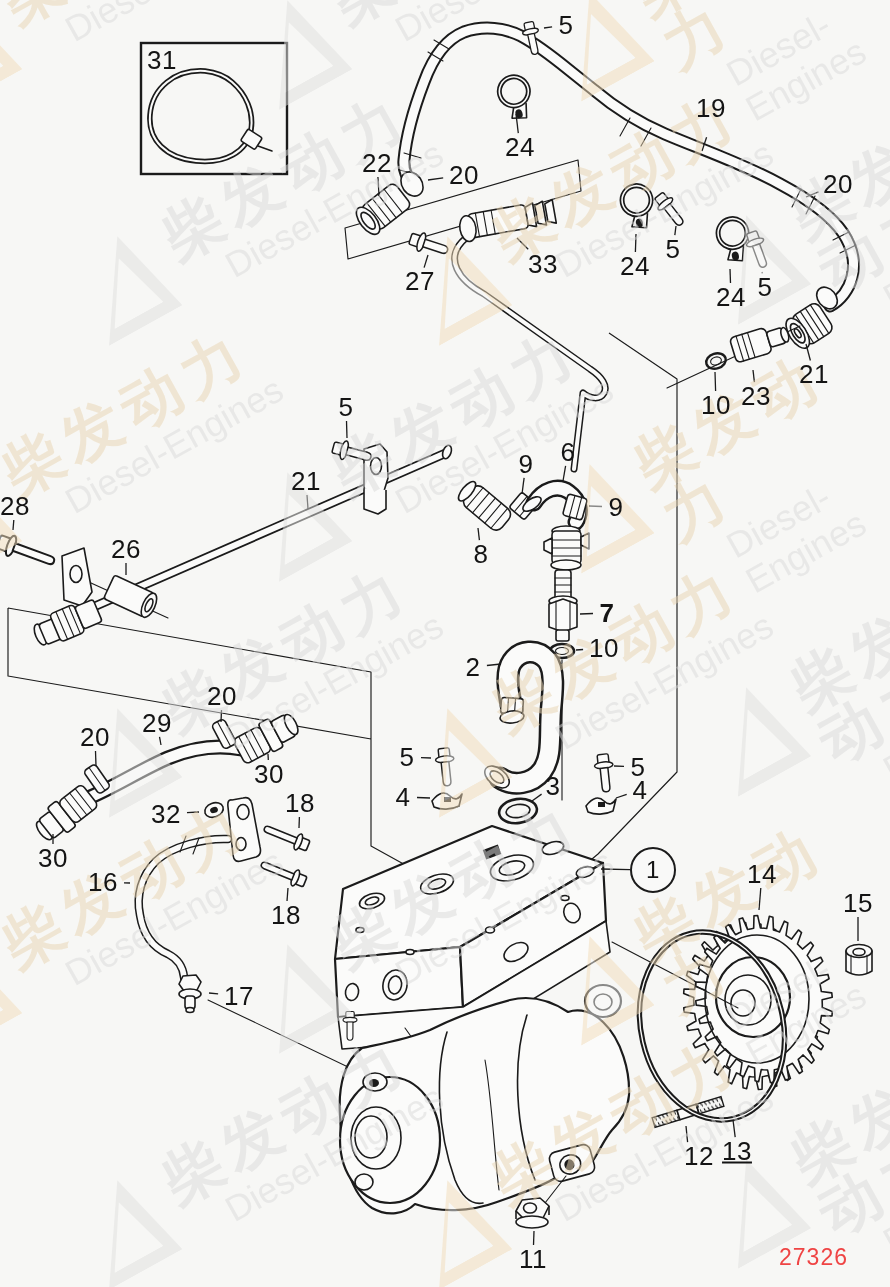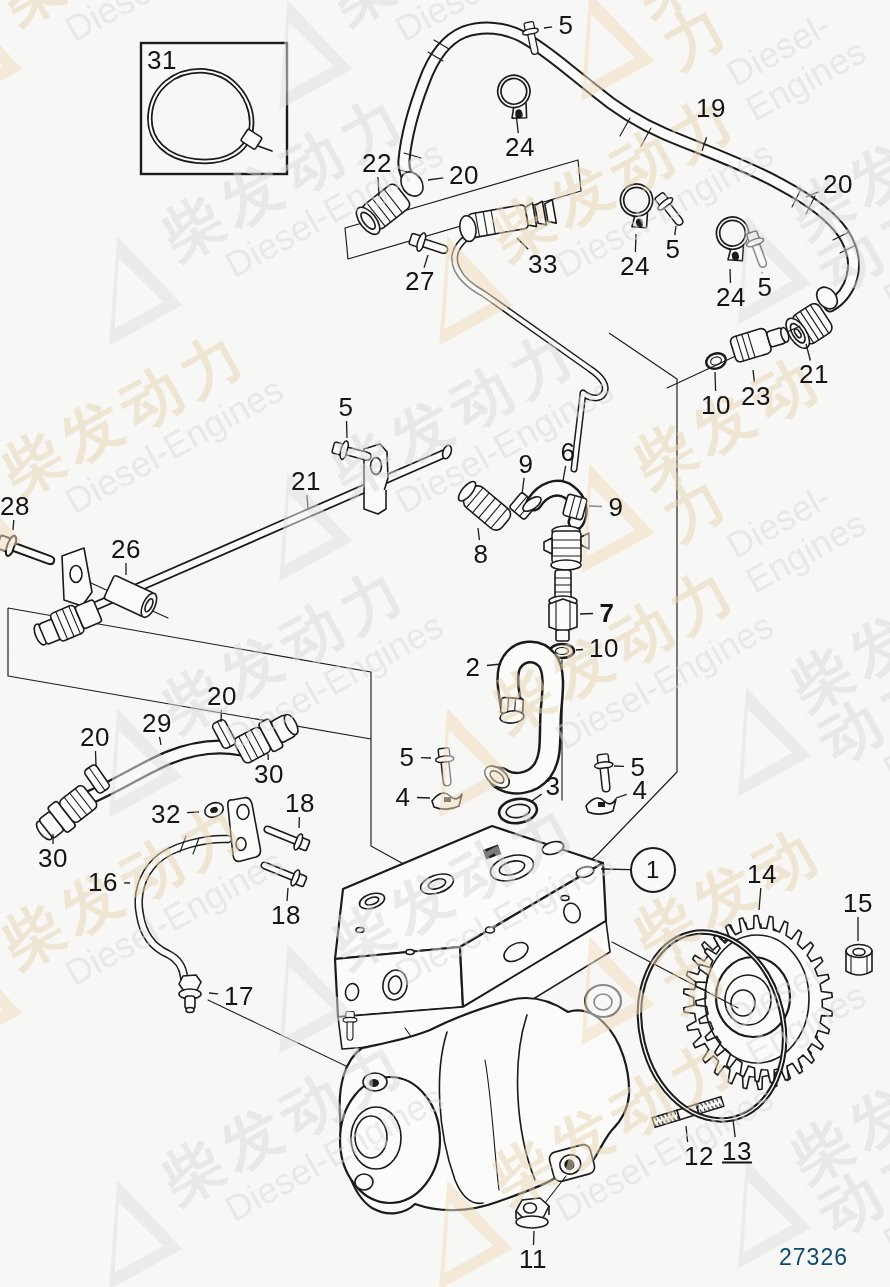--- a/index.html
+++ b/index.html
@@ -26,21 +26,21 @@
   .wm{position:absolute;display:flex;align-items:flex-start;gap:16px;transform:rotate(-29deg);}
   .wm-logo{position:relative;width:84px;height:92px;flex:0 0 auto;
            clip-path:polygon(0 100%,100% 100%,72% 0);}
   .wm-logo::after{content:"";position:absolute;left:13px;top:20px;right:15px;bottom:12px;
            clip-path:polygon(0 100%,100% 100%,68% 0);background:#f7f7f5;}
   .wm-text{display:flex;flex-direction:column;}
   .wm .cn{font-size:60px;font-weight:bold;letter-spacing:8px;line-height:1;}
   .wm .en{font-size:36px;line-height:1.1;margin-left:42px;margin-top:2px;}
   
   #part-number{position:absolute;z-index:6;right:42px;bottom:16px;font-size:23px;
-           color:#0c4a6e;letter-spacing:1px;}
+           color:#ef4444;letter-spacing:1px;}
 </style>
 </head>
 <body>
 
 <div id="stage">
 
   <div id="wm">
       <div class="wm" style="left: -95px; top: -70px;">
         <div class="wm-logo" style="background: rgb(242, 221, 186);"></div>
         <div class="wm-text">

